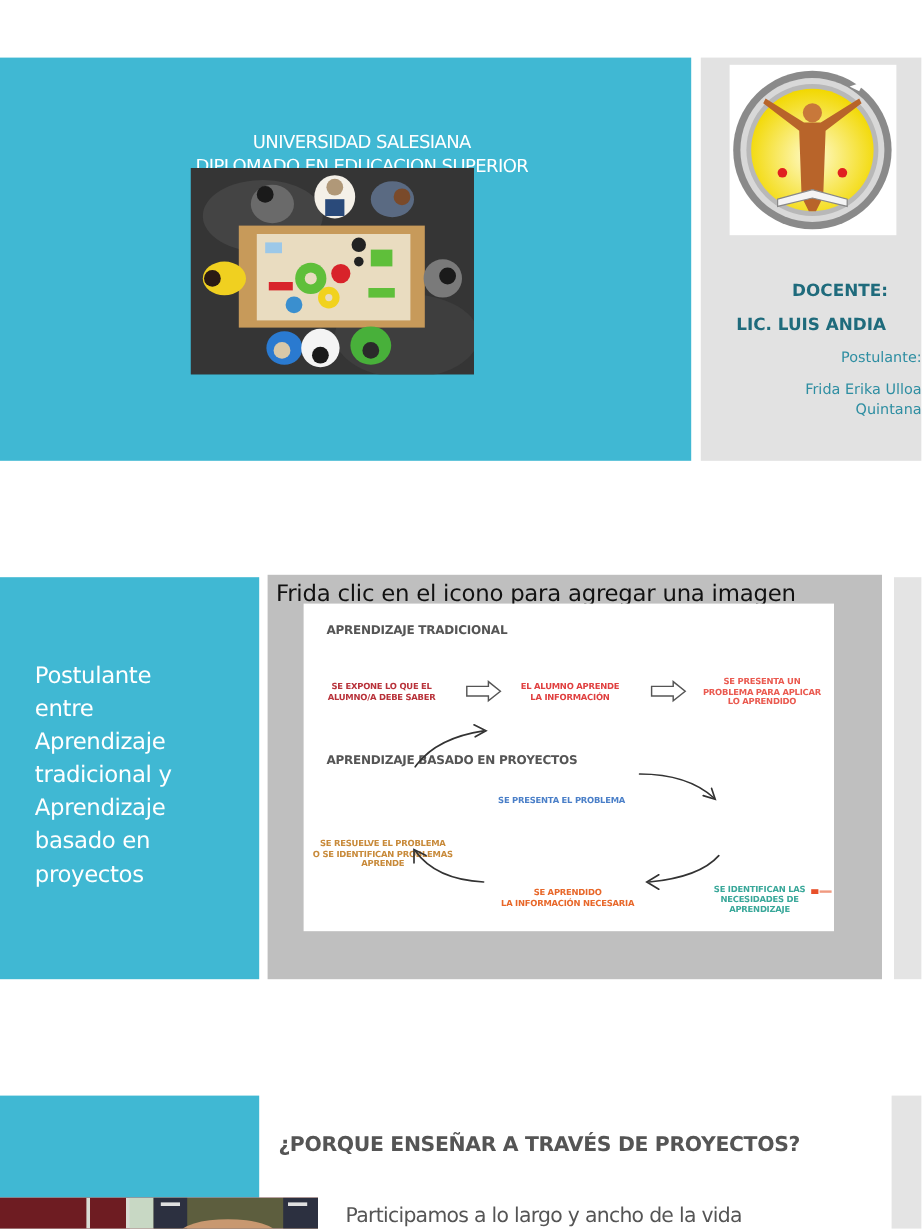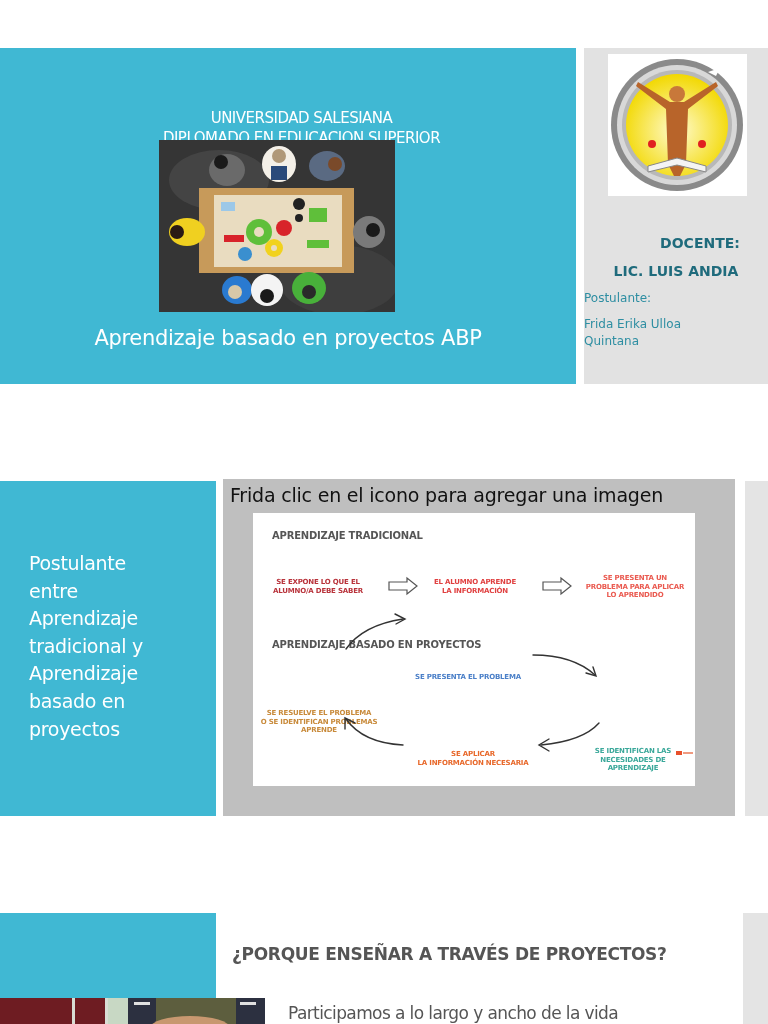--- a/index.html
+++ b/index.html
@@ -8,28 +8,28 @@
 
   
   .s1-left { position: absolute; left: 0; top: 48px; width: 576px; height: 336px; background: #40b8d3; }
   .s1-univ { position: absolute; left: 0; width: 603px; top: 60px; text-align: center; color: #ffffff; font-size: 15px; letter-spacing: -0.5px; line-height: 20px; }
   .s1-photo { position: absolute; left: 159px; top: 92px; width: 236px; height: 172px; background: #2e2e2e; overflow: hidden; }
   .s1-main { position: absolute; left: 0; width: 576px; top: 278px; text-align: center; color: #ffffff; font-size: 21px; letter-spacing: -0.3px; }
 
   .s1-right { position: absolute; left: 584px; top: 48px; width: 184px; height: 336px; background: #e2e2e2; }
   .logo-box { position: absolute; left: 24px; top: 6px; width: 139px; height: 142px; background: #ffffff; }
   .docente { position: absolute; left: 0; width: 184px; text-align: center; color: #1f6b7c; font-weight: bold; font-size: 14px; }
-  .post { position: absolute; left: 0; width: 184px; text-align: left; color: #2e8ea2; font-size: 12px; line-height: 17px; }
+  .post { position: absolute; left: 0; width: 184px; text-align: right; color: #2e8ea2; font-size: 12px; line-height: 17px; }
 
   
   .s2-left { position: absolute; left: 0; top: 481px; width: 216px; height: 335px; background: #40b8d3; }
   .s2-title { position: absolute; left: 29px; top: 69px; width: 180px; color: #ffffff; font-size: 19px; line-height: 27.6px; letter-spacing: -0.3px; }
   .s2-mid { position: absolute; left: 223px; top: 479px; width: 512px; height: 337px; background: #bfbfbf; }
   .s2-ph { position: absolute; left: 7px; top: 5px; color: #111; font-size: 19px; white-space: nowrap; letter-spacing: -0.2px; }
-  .s2-img { position: absolute; left: 30px; top: 34px; width: 442px; height: 273px; background: #ffffff; overflow: hidden; }
+  .s2-img { position: absolute; left: 30px; top: 24px; width: 442px; height: 273px; background: #ffffff; overflow: hidden; }
   .s2-right { position: absolute; left: 745px; top: 481px; width: 23px; height: 335px; background: #e4e4e4; }
 
   .hd { position: absolute; font-size: 10px; font-weight: bold; color: #555; letter-spacing: -0.2px; }
   .sm { position: absolute; font-size: 7px; font-weight: bold; text-align: center; line-height: 8.5px; letter-spacing: -0.2px; }
 
   
   .s3-blue { position: absolute; left: 0; top: 913px; width: 216px; height: 85px; background: #40b8d3; }
   .s3-photo { position: absolute; left: 0; top: 998px; width: 265px; height: 26px; overflow: hidden; background: #6b1f25; }
   .s3-title { position: absolute; left: 232px; top: 944px; color: #555; font-size: 17px; font-weight: bold; letter-spacing: -0.3px; white-space: nowrap; }
   .s3-body { position: absolute; left: 288px; top: 1003px; color: #555; font-size: 17px; letter-spacing: -0.6px; white-space: nowrap; }
@@ -75,21 +75,20 @@
       <ellipse cx="210" cy="92" rx="16" ry="16" fill="#7a7a7a"></ellipse>
         <circle cx="214" cy="90" r="7" fill="#1a1a1a"></circle>
       <ellipse cx="78" cy="150" rx="15" ry="14" fill="#2a7ad0"></ellipse>
         <circle cx="76" cy="152" r="7" fill="#d8c8a8"></circle>
       <ellipse cx="108" cy="150" rx="16" ry="16" fill="#f4f4f4"></ellipse>
         <circle cx="108" cy="156" r="7" fill="#1a1a1a"></circle>
       <ellipse cx="150" cy="148" rx="17" ry="16" fill="#48b03a"></ellipse>
         <circle cx="150" cy="152" r="7" fill="#2a2a2a"></circle>
     </svg>
   </div>
-  <div class="s1-main">Aprendizaje basado en proyectos ABP</div>
 </div>
 
 <div class="s1-right">
   <div class="logo-box">
     <svg width="139" height="142" viewBox="0 0 139 142">
       <circle cx="69" cy="71" r="66" fill="#8a8a8a"></circle>
       <circle cx="69" cy="71" r="60" fill="#d8d8d8"></circle>
       <circle cx="69" cy="71" r="55" fill="#b8b8b8"></circle>
       <defs>
           <radialGradient id="sun" cx="50%" cy="55%" r="55%">
@@ -156,21 +155,21 @@
 
     <div class="sm" style="left:150px; top:160px; width:130px; color:#4a7fc8;">
       <div>SE PRESENTA EL PROBLEMA</div>
     </div>
     <div class="sm" style="left:330px; top:192px; width:100px; color:#3aa89a;margin-top:42px;">
       <div>SE IDENTIFICAN LAS</div>
       <div>NECESIDADES DE</div>
       <div>APRENDIZAJE</div>
     </div>
     <div class="sm" style="left:160px; top:237px; width:120px; color:#e8682a;">
-      <div>SE APLICAR</div>
+      <div>SE APRENDIDO</div>
       <div>LA INFORMACIÓN NECESARIA</div>
     </div>
     <div class="sm" style="left:0px; top:196px; width:132px; color:#c88a3a;">
       <div>SE RESUELVE EL PROBLEMA</div>
       <div>O SE IDENTIFICAN PROBLEMAS</div>
       <div>APRENDE</div>
     </div>
 
     <svg style="position:absolute;left:0;top:0;" width="442" height="273">
       <g fill="none" stroke="#333" stroke-width="1.4" stroke-linecap="round">

